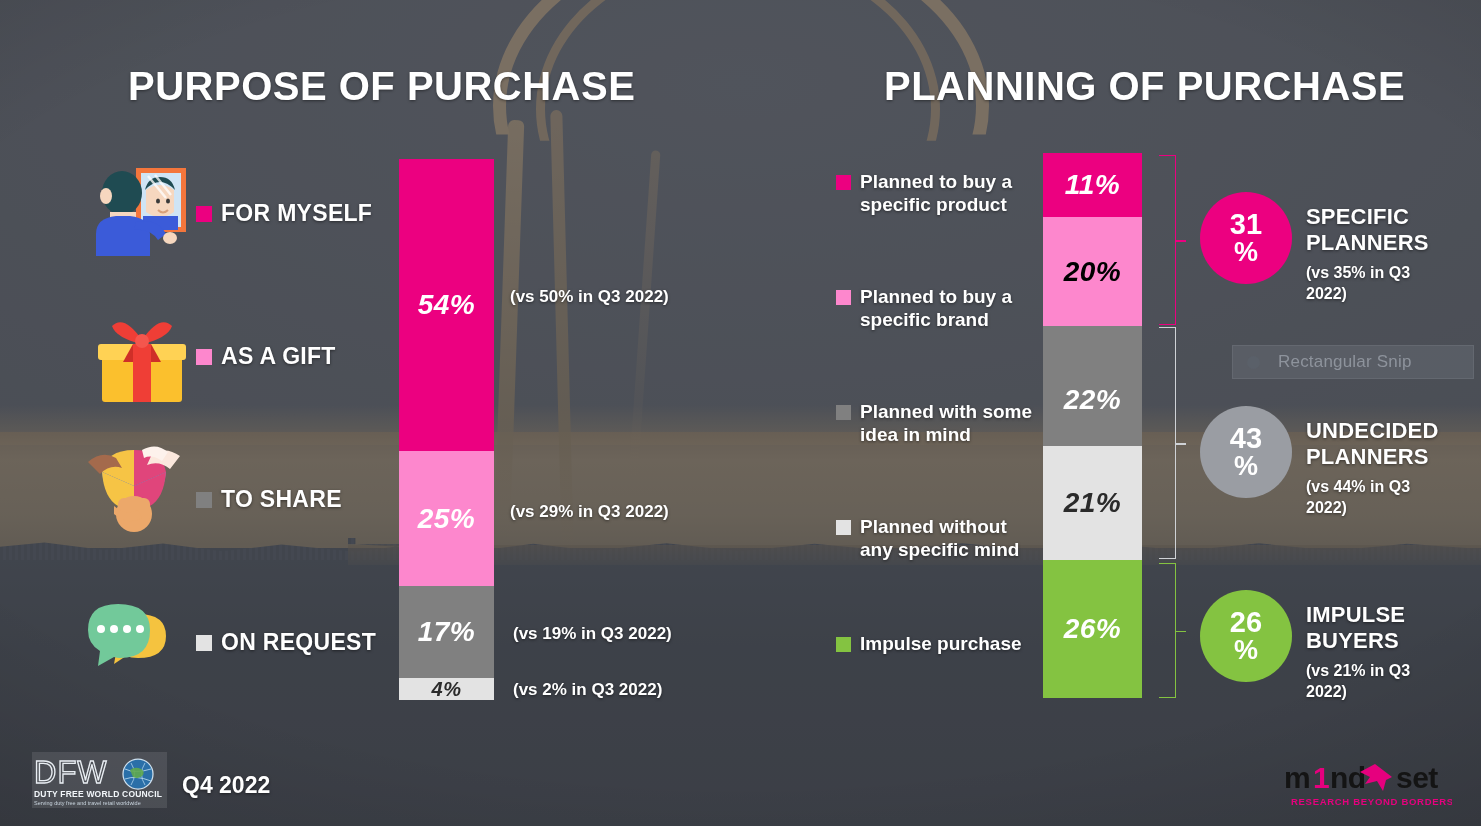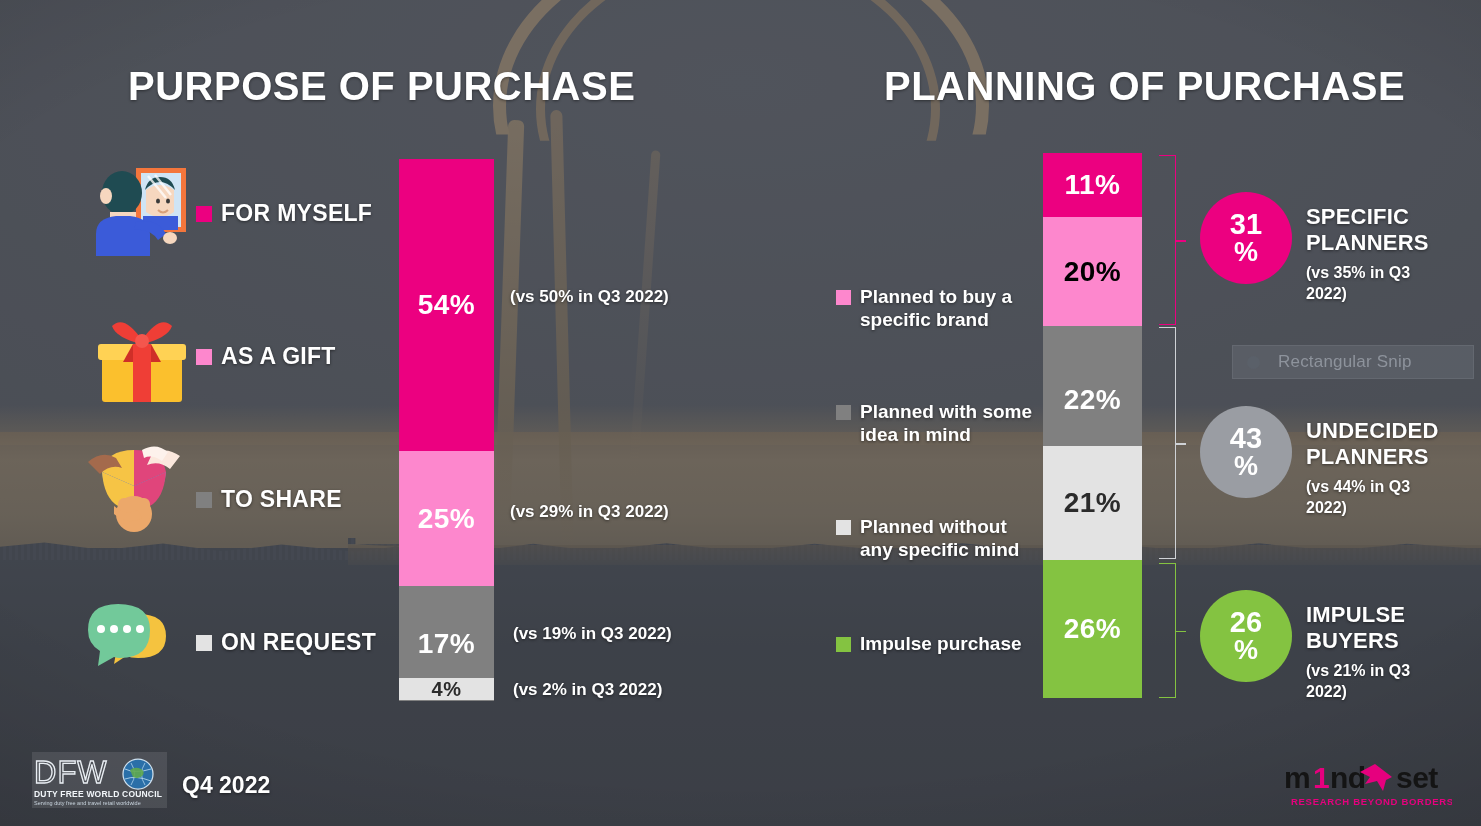--- a/index.html
+++ b/index.html
@@ -93,21 +93,21 @@
   
   .legend-left{position:absolute;display:flex;align-items:center;}
   .legend-left .sw{width:16px;height:16px;margin-right:9px;flex:none;}
   .legend-left .lbl{
     color:#fff;font-size:23px;font-weight:700;letter-spacing:.3px;white-space:nowrap;
     text-shadow:0 1px 3px rgba(0,0,0,.5);
   }
   .icon-box{position:absolute;width:100px;height:100px;}
 
   
-  .bar{position:absolute;}
+  .bar{position:absolute;font-style:italic;}
   .seg{position:absolute;left:0;width:100%;display:flex;align-items:center;justify-content:center;}
   .seg .val{
     font-size:28px;font-weight:600;letter-spacing:.5px;
   }
   .seg.small .val{font-size:20px;font-weight:600;}
 
   
   .note{
     position:absolute;color:#fff;font-size:17px;font-weight:600;white-space:nowrap;
     text-shadow:0 1px 3px rgba(0,0,0,.5);
@@ -265,33 +265,37 @@
     <span class="lbl">ON REQUEST</span>
   </div>
 
   <div class="bar" id="bar-left" style="left:399px;top:159px;width:95px;height:541px;">
     <div class="seg" style="top:0px;height:292px;background:#ec0080;">
       <span class="val" style="color:#ffffff;">54%</span>
     </div>
     <div class="seg" style="top:292px;height:135px;background:#fd87cd;">
       <span class="val" style="color:#ffffff;">25%</span>
     </div>
-    <div class="seg" style="top:427px;height:115px;background:#808080;">
+    <div class="seg" style="top:427px;height:92px;background:#808080;">
       <span class="val" style="color:#ffffff;">17%</span>
     </div>
     <div class="seg small" style="top:519px;height:22px;background:#e3e3e3;">
       <span class="val" style="color:#2b2b2b;">4%</span>
     </div>
   </div>
 
   <div class="note" style="left:510px;top:287px;">(vs 50% in Q3 2022)</div>
   <div class="note" style="left:510px;top:502px;">(vs 29% in Q3 2022)</div>
   <div class="note" style="left:513px;top:624px;">(vs 19% in Q3 2022)</div>
   <div class="note" style="left:513px;top:680px;">(vs 2% in Q3 2022)</div>
 
+  <div class="legend-right" style="left:836px;top:170px;">
+    <span class="sw" style="background:#ec0080;"></span>
+    <span class="lbl">Planned to buy a specific product</span>
+  </div>
   <div class="legend-right" style="left:836px;top:400px;width:215px;">
     <span class="sw" style="background:#808080;"></span>
     <span class="lbl">Planned with some idea in mind</span>
   </div>
   <div class="legend-right" style="left:836px;top:285px;">
     <span class="sw" style="background:#fd87cd;"></span>
     <span class="lbl">Planned to buy a specific brand</span>
   </div>
   <div class="legend-right" style="left:836px;top:515px;">
     <span class="sw" style="background:#e3e3e3;"></span>

